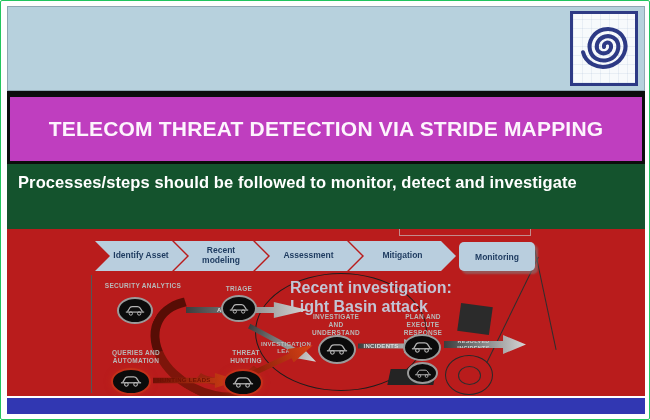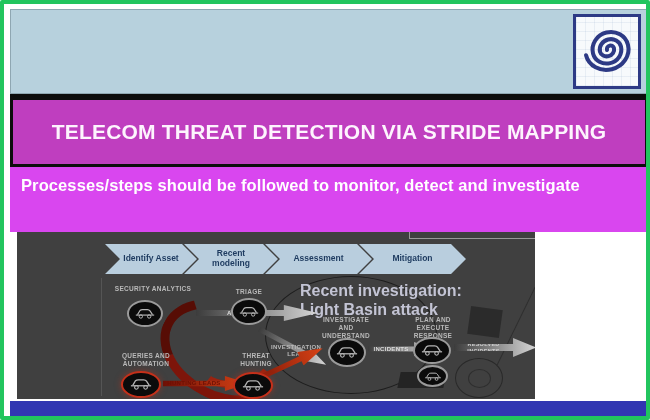--- a/index.html
+++ b/index.html
@@ -1,19 +1,19 @@
 <!DOCTYPE html>
 <html><head>
 <meta charset="utf-8">
 <style>
   * { margin:0; padding:0; box-sizing:border-box; }
   html,body { background:#ffffff; font-family:"Liberation Sans", sans-serif; }
   .frame {
     position:relative; width:650px; height:420px; background:#ffffff;
-    border:4px solid #22c55e; border-radius:2px; overflow:hidden;
+    border:1px solid #22c55e; border-radius:2px; overflow:hidden;
   }
   
   .top-header {
     position:absolute; left:6px; top:5px; width:638px; height:85px;
     background:#b7d1dd; border:1px solid #8fa7b2;
   }
   .logo-box {
     position:absolute; right:6px; top:4px; width:68px; height:75px;
     background:#f7fafc; border:3px solid #2d3a85;
     background-image:
@@ -28,27 +28,27 @@
   .title-banner {
     position:absolute; left:6px; top:93px; width:638px; height:70px;
     background:#bf3ebf; border:3px solid #0d0d0d;
     display:flex; flex-direction:column; align-items:center; justify-content:center;
   }
   .title-main { color:#fdf4fd; font-size:21px; font-weight:bold; letter-spacing:.2px; line-height:1.1; }
   .title-sub  { color:#fdf4fd; font-size:15px; font-weight:bold; margin-top:3px; }
   
   .desc-banner {
     position:absolute; left:6px; top:163px; width:638px; height:65px;
-    background:#d946ef; color:#ffffff; padding:8px 10px 16px 11px;
+    background:#14532d; color:#ffffff; padding:8px 10px 16px 11px;
   }
   .desc-line { display:block; font-size:16.5px; font-weight:bold; line-height:1.33; letter-spacing:.1px; }
   
   .canvas {
-    position:absolute; left:13px; top:228px; width:518px; height:167px;
-    background:#404040; overflow:hidden;
+    position:absolute; left:6px; top:228px; width:638px; height:167px;
+    background:#b91c1c; overflow:hidden;
   }
   .abs { position:absolute; }
   
   .chev {
     position:absolute; top:12px; height:30px; background:#b9cede;
     clip-path:polygon(0 0, calc(100% - 15px) 0, 100% 50%, calc(100% - 15px) 100%, 0 100%, 15px 50%);
     display:flex; align-items:center; justify-content:center; text-align:center;
     color:#1d3a5f; font-size:8.5px; font-weight:bold; line-height:1.15; padding:0 18px;
   }
   .monitor-box {
@@ -136,20 +136,23 @@
     </div>
     <div class="chev" style="left:167px; width:94px;">
       <span>Recent modeling</span>
     </div>
     <div class="chev" style="left:342px; width:107px;">
       <span>Mitigation</span>
     </div>
     <div class="chev" style="left:248px; width:107px;">
       <span>Assessment</span>
     </div>
+    <div class="monitor-box" style="left:452px; width:76px;">
+      <span>Monitoring</span>
+    </div>
 
     <div class="abs" style="left:283px; top:49px; width:205px; color:#c3c4d4; font-size:16px; font-weight:bold; line-height:1.2;">Recent investigation: Light Basin attack</div>
 
     <div class="nlabel" style="left:92px; top:53px; width:88px;">SECURITY ANALYTICS</div>
     <div class="ncircle" style="left:110px; top:68px; width:36px; height:27px;">
       <span>
         <svg width="20" height="12" viewBox="0 0 24 14">
             <path d="M3 9 L6 4 Q7 3 9 3 L15 3 Q17 3 18 4.5 L21 9" fill="none" stroke="#b5b5b5" stroke-width="1.4"></path>
             <line x1="1" y1="9.5" x2="23" y2="9.5" stroke="#b5b5b5" stroke-width="1.4"></line>
             <circle cx="7" cy="11.2" r="2" fill="none" stroke="#b5b5b5" stroke-width="1.2"></circle>

